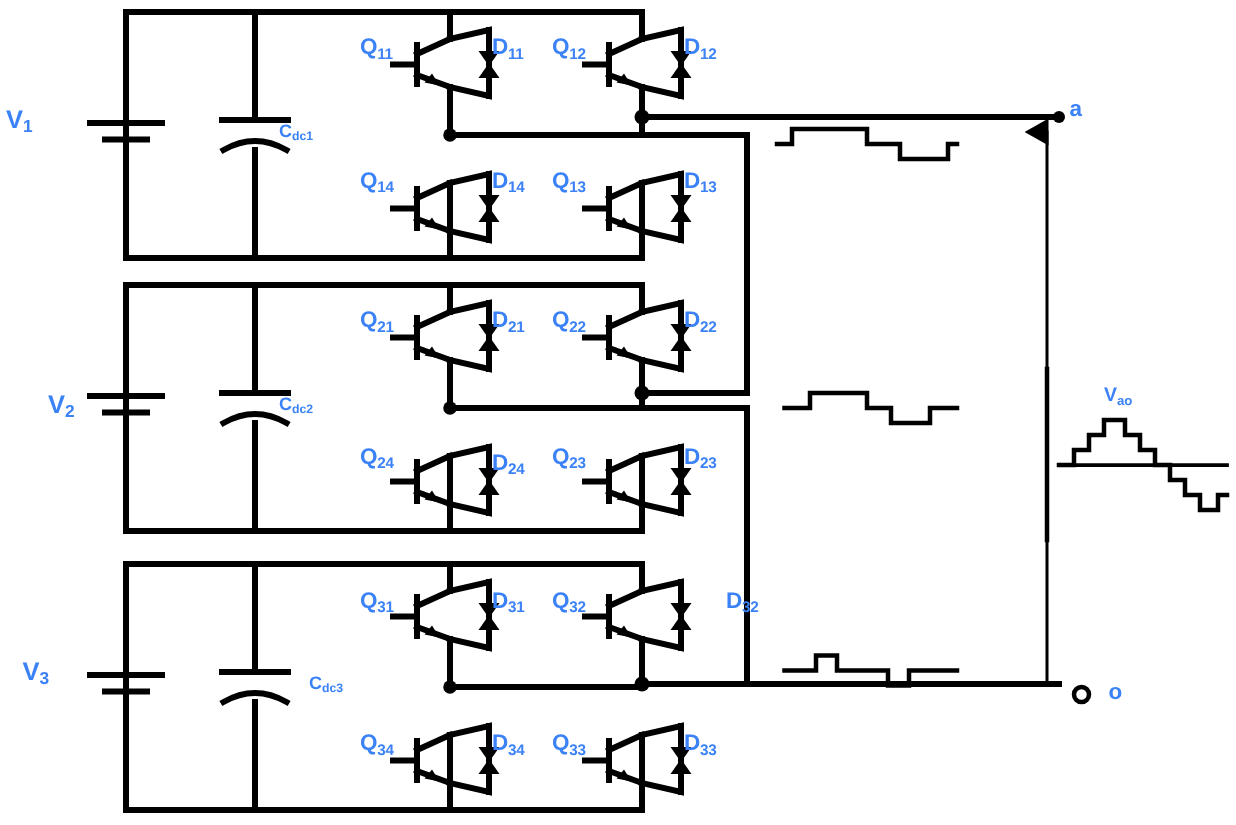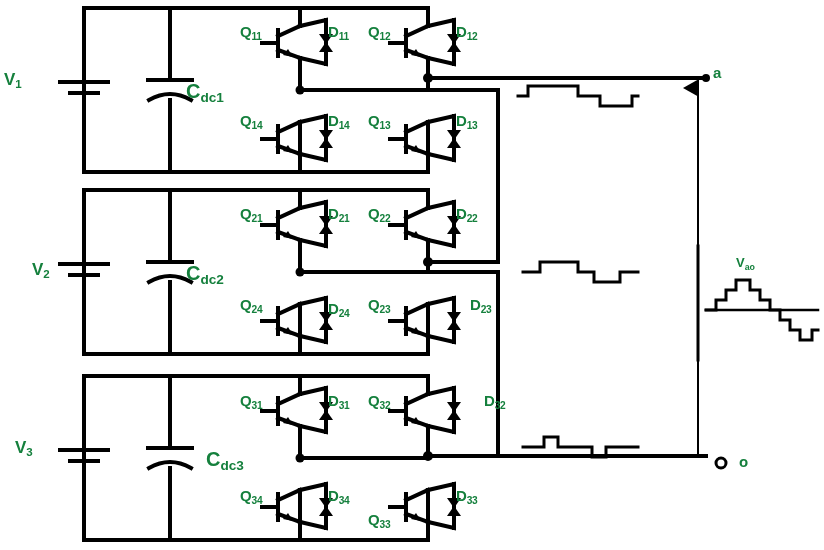--- a/index.html
+++ b/index.html
@@ -1,23 +1,23 @@
 <!DOCTYPE html>
 <html><head>
 <meta charset="utf-8">
 <style>
   html,body{margin:0;padding:0;background:#ffffff;}
   body{width:824px;height:550px;font-family:"Liberation Sans",sans-serif;}
   #stage{position:relative;width:824px;height:550px;overflow:hidden;background:#fff;}
   svg.circuit{position:absolute;left:0;top:0;width:824px;height:550px;}
-  .lbl{position:absolute;font-family:"Liberation Sans",sans-serif;font-weight:bold;color:#15803d;white-space:nowrap;}
+  .lbl{position:absolute;font-family:"Liberation Sans",sans-serif;font-weight:bold;color:#3b82f6;white-space:nowrap;}
   .lbl sub{font-size:.68em;font-weight:bold;vertical-align:baseline;position:relative;top:.30em;}
   .sw-lbl{font-size:15px;letter-spacing:-.2px;}
   .src-lbl{font-size:17px;}
-  .cap-lbl{font-size:20px;}
+  .cap-lbl{font-size:12px;}
   .term-lbl{font-size:15px;}
   .vao-lbl{font-size:13px;margin-left:30px;}
 </style>
 </head>
 <body>
 
 <div id="stage">
 
   <svg class="circuit" viewBox="0 0 824 550">
     <defs>
@@ -449,37 +449,37 @@
     <span>Q</span><sub>22</sub></div>
   <div class="lbl sw-lbl" style="left:456px;top:205px;">
     <span>D</span><sub>22</sub></div>
 
   <div class="lbl sw-lbl" style="left:240px;top:296px;">
     <span>Q</span><sub>24</sub></div>
   <div class="lbl sw-lbl" style="left:328px;top:300px;">
     <span>D</span><sub>24</sub></div>
   <div class="lbl sw-lbl" style="left:368px;top:296px;">
     <span>Q</span><sub>23</sub></div>
-  <div class="lbl sw-lbl" style="left:456px;top:296px;padding-left:14px;">
+  <div class="lbl sw-lbl" style="left:456px;top:296px;">
     <span>D</span><sub>23</sub></div>
 
   <div class="lbl sw-lbl" style="left:240px;top:392px;">
     <span>Q</span><sub>31</sub></div>
   <div class="lbl sw-lbl" style="left:328px;top:392px;">
     <span>D</span><sub>31</sub></div>
   <div class="lbl sw-lbl" style="left:368px;top:392px;">
     <span>Q</span><sub>32</sub></div>
   <div class="lbl sw-lbl" style="left:456px;top:392px;margin-left:28px;">
     <span>D</span><sub>32</sub></div>
 
   <div class="lbl sw-lbl" style="left:240px;top:487px;">
     <span>Q</span><sub>34</sub></div>
   <div class="lbl sw-lbl" style="left:328px;top:487px;">
     <span>D</span><sub>34</sub></div>
-  <div class="lbl sw-lbl" style="left:368px;top:487px;margin-top:24px;">
+  <div class="lbl sw-lbl" style="left:368px;top:487px;">
     <span>Q</span><sub>33</sub></div>
   <div class="lbl sw-lbl" style="left:456px;top:487px;">
     <span>D</span><sub>33</sub></div>
 
   <div class="lbl term-lbl" style="left:713px;top:64px;">a</div>
   <div class="lbl term-lbl" style="left:739px;top:453px;">o</div>
 
   <div class="lbl vao-lbl" style="left:706px;top:255px;">
     <span>V</span><sub>ao</sub>
   </div>

